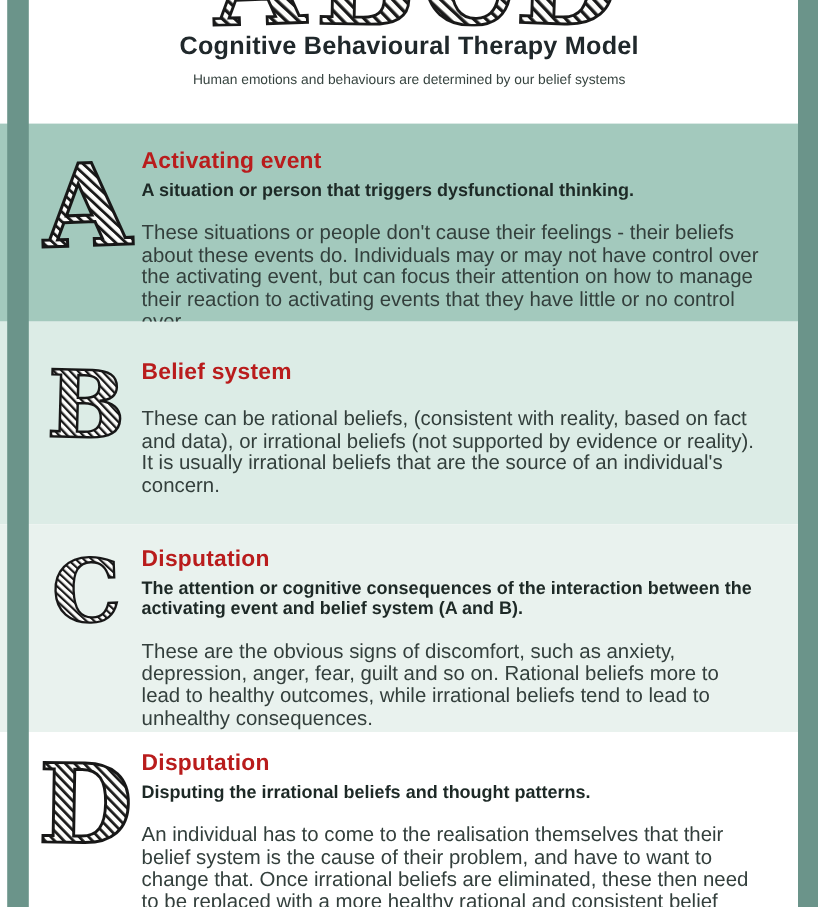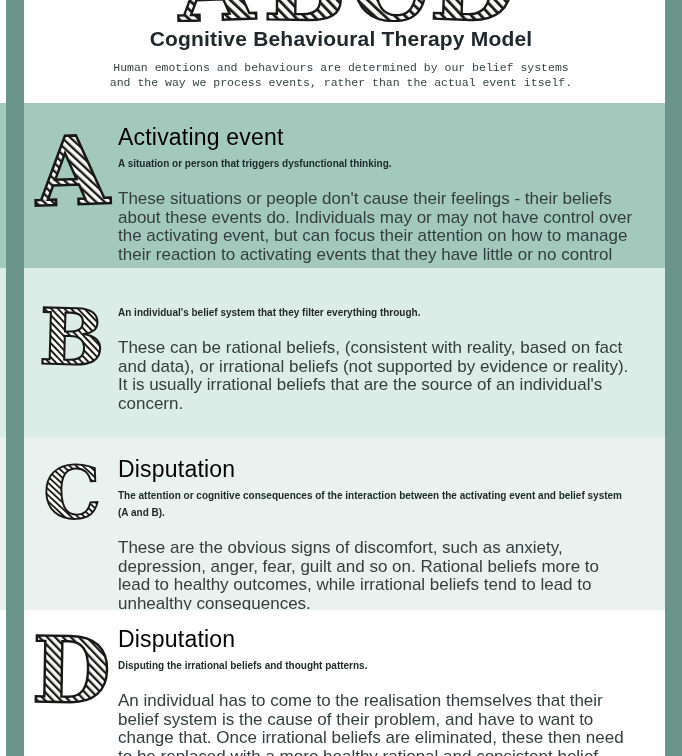--- a/index.html
+++ b/index.html
@@ -32,21 +32,20 @@
   }
   .page-title{
     margin-top:5px;
     font-size:21px; font-weight:700;
     color:#20282b; letter-spacing:0.2px;
   }
   .page-subtitle{
     margin-top:9px;
     font-size:11.5px; line-height:15px;
     color:#36433f;
-    font-family:Liberation Mono, monospace;
   }
   .page-subtitle span{ display:block; }
 
   
   .sec{
     position:relative;
     display:flex;
     width:682px;
     padding-left:25px; padding-right:20px;
   }
@@ -63,26 +62,26 @@
     fill:url(#hatch);
     stroke:#171717; stroke-width:3px;
   }
   .letter-a{ width:76px; height:88px; transform:rotate(-2deg); margin-top:1px; }
   .letter-b{ width:62px; height:71px; transform:rotate(1.5deg); }
   .letter-c{ width:58px; height:66px; transform:rotate(-2deg); margin-top:2px; }
   .letter-d{ width:73px; height:84px; transform:rotate(1deg); }
 
   .text-col{ width:516px; flex:0 0 516px; }
   .sec-title{
-    font-size:23px; font-weight:400;
-    color:#000000; letter-spacing:0.2px;
+    font-size:19px; font-weight:700;
+    color:#b91c1c; letter-spacing:0.2px;
   }
   .sec-tagline{
     margin-top:4px;
-    font-size:10px; font-weight:700; line-height:17px;
+    font-size:15px; font-weight:700; line-height:17px;
     color:#1d2926;
   }
   .sec-body{
     margin-top:18px;
     font-size:17px; line-height:18.6px;
     color:#333f3c;
   }
 </style>
 </head>
 <body>
@@ -106,21 +105,20 @@
       <svg width="340" height="100" viewBox="0 0 340 100">
         <text class="hatch-text" x="45" y="96" font-size="98" text-anchor="middle" transform="rotate(-2 45 60)">A</text>
         <text class="hatch-text" x="134" y="96" font-size="98" text-anchor="middle" transform="rotate(1 134 60)">B</text>
         <text class="hatch-text" x="219" y="96" font-size="98" text-anchor="middle" transform="rotate(-2 219 60)">C</text>
         <text class="hatch-text" x="302" y="96" font-size="98" text-anchor="middle" transform="rotate(2 302 60)">D</text>
       </svg>
     </div>
     <h1 class="page-title">Cognitive Behavioural Therapy Model</h1>
     <p class="page-subtitle">
       <span>Human emotions and behaviours are determined by our belief systems</span>
-      <span>and the way we process events, rather than the actual event itself.</span>
     </p>
   </div>
 
   <section class="sec sec-a" style="background: rgb(163, 201, 189);">
     <div class="letter-col">
       <svg class="big-letter letter-a" viewBox="0 0 90 100">
         <text x="45" y="92" text-anchor="middle">A</text>
       </svg>
     </div>
     <div class="text-col">
@@ -130,21 +128,21 @@
     </div>
   </section>
 
   <section class="sec sec-b" style="background: rgb(220, 236, 230);">
     <div class="letter-col">
       <svg class="big-letter letter-b" viewBox="0 0 90 100">
         <text x="45" y="92" text-anchor="middle">B</text>
       </svg>
     </div>
     <div class="text-col">
-      <p class="sec-tagline">An individual's belief system that they filter everything through.</p>
+      <h2 class="sec-title">Belief system</h2>
       <p class="sec-body">These can be rational beliefs, (consistent with reality, based on fact and data), or irrational beliefs (not supported by evidence or reality). It is usually irrational beliefs that are the source of an individual's concern.</p>
     </div>
   </section>
 
   <section class="sec sec-c" style="background: rgb(233, 242, 238);">
     <div class="letter-col">
       <svg class="big-letter letter-c" viewBox="0 0 90 100">
         <text x="45" y="92" text-anchor="middle">C</text>
       </svg>
     </div>

